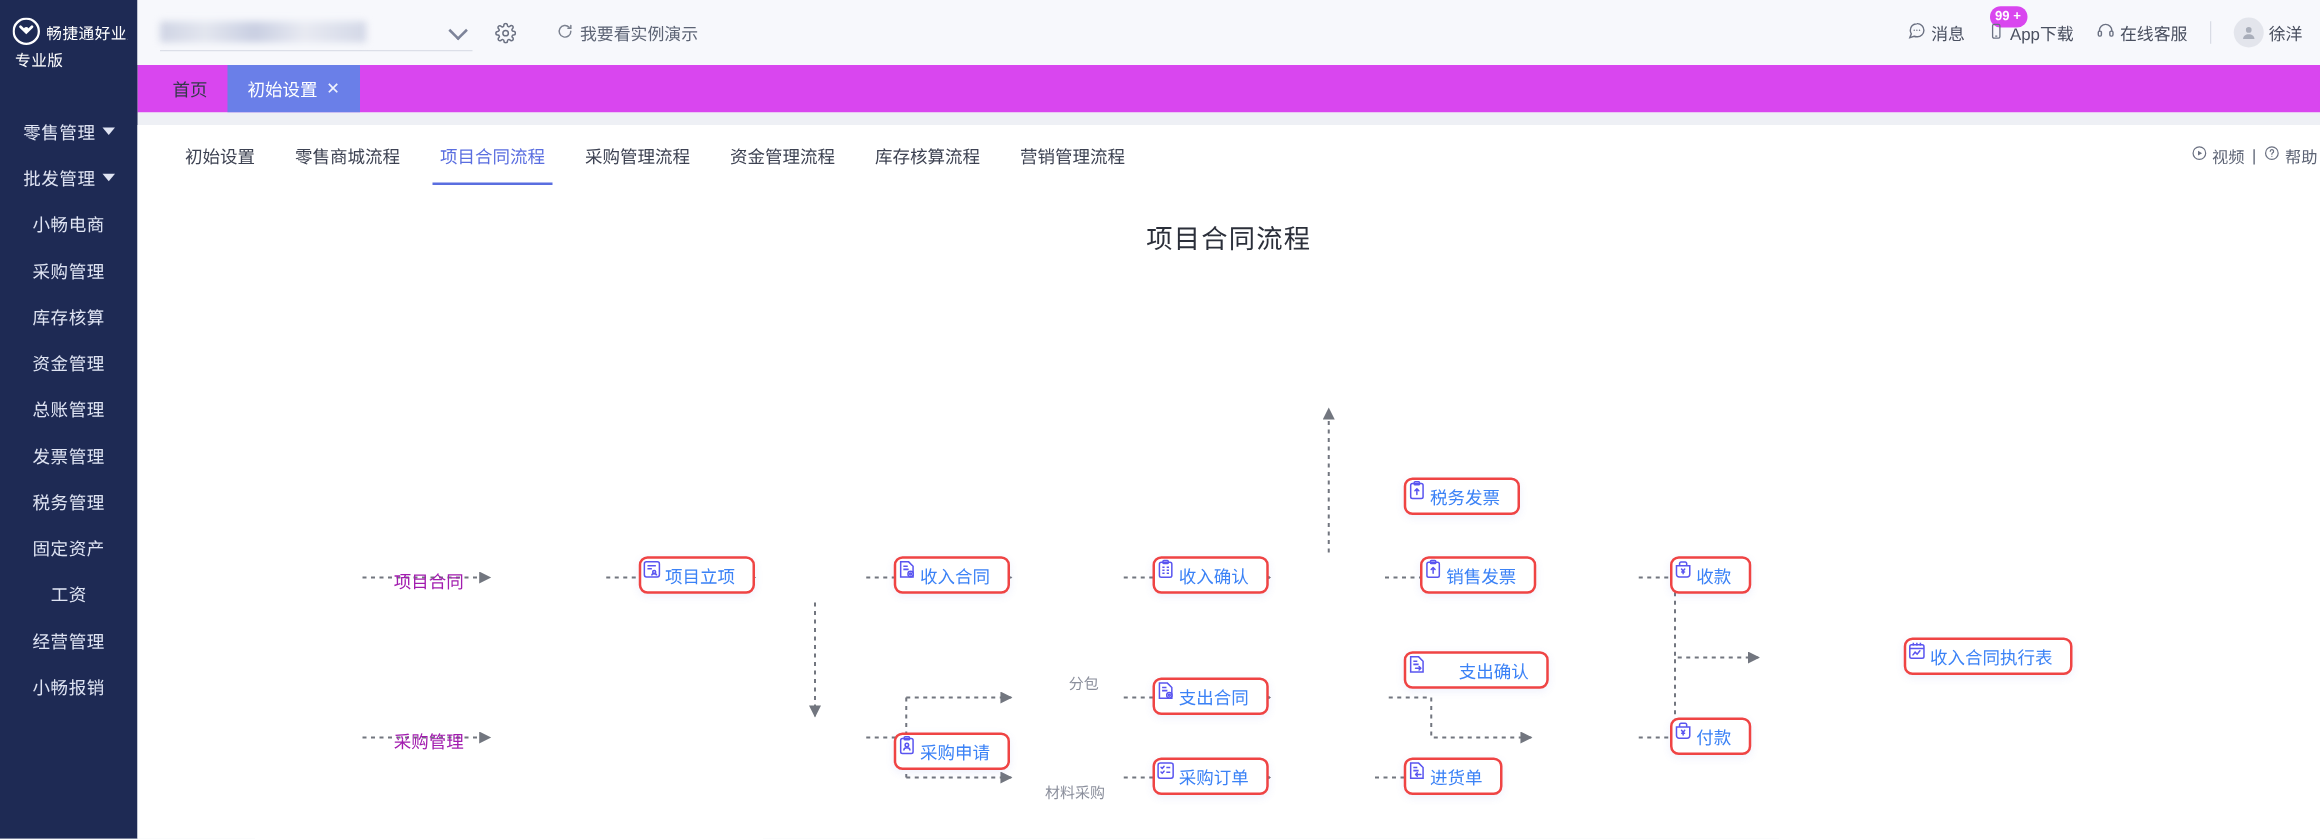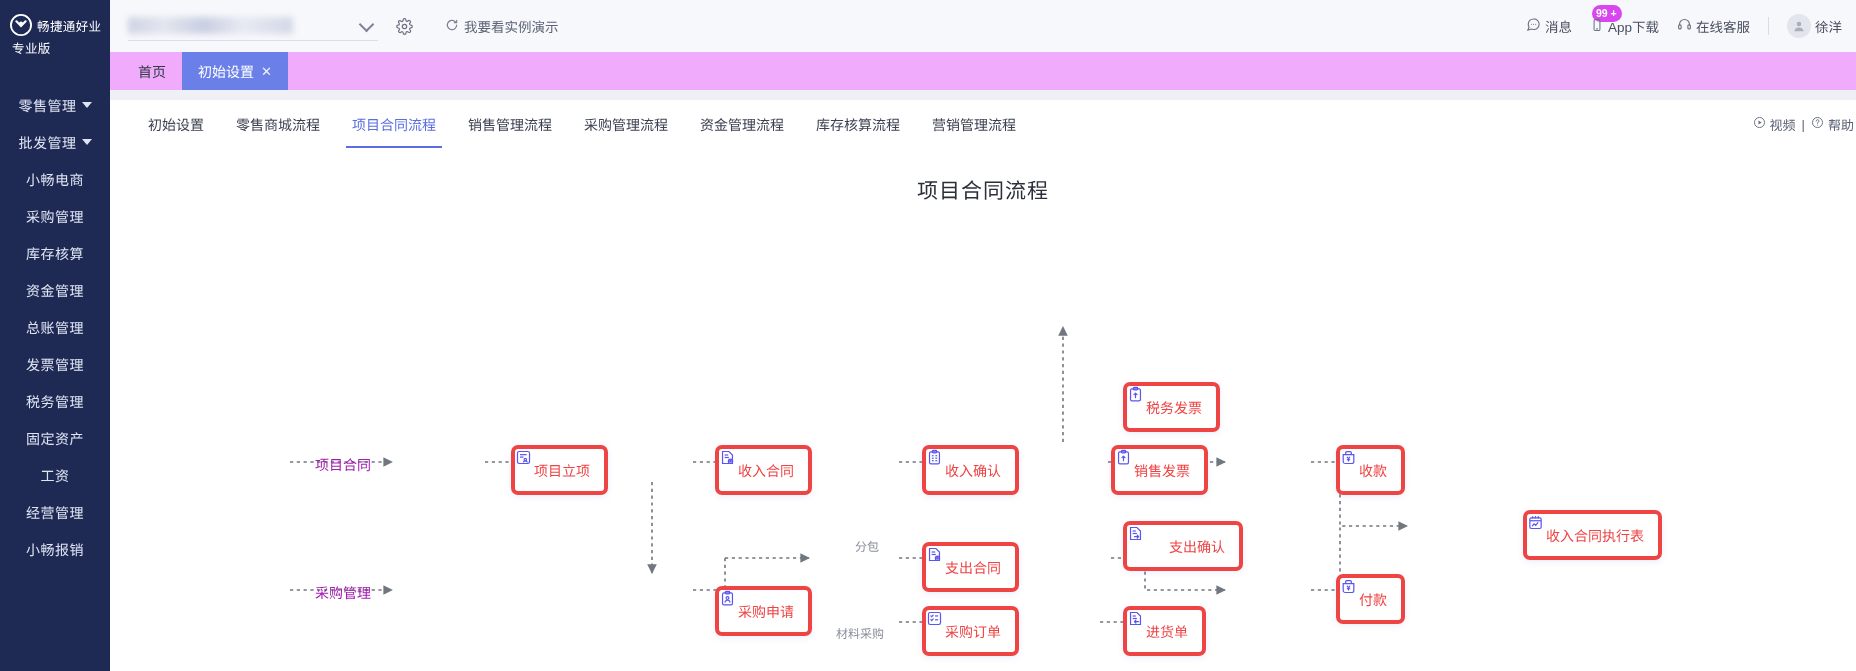--- a/index.html
+++ b/index.html
@@ -84,21 +84,21 @@
   }
   .divider-v { width: 1px; height: 18px; background: #d9dce5; }
   .avatar {
     width: 24px; height: 24px; border-radius: 50%; background: #e3e5ec;
     display: flex; align-items: center; justify-content: center;
   }
   .user-name { color: #4a5060; }
 
   
   .tabstrip {
-    height: 38px; background: #f0abfc; display: flex; align-items: stretch;
+    height: 38px; background: #d946ef; display: flex; align-items: stretch;
     padding-left: 12px;
   }
   .tab {
     display: flex; align-items: center; gap: 7px; padding: 0 16px;
     font-size: 14px; color: #333a48; cursor: pointer;
   }
   .tab.active { background: #6a7fe8; color: #fff; }
   .tab-close { font-size: 13px; opacity: .9; cursor: pointer; }
 
   .strip-gap { height: 10px; background: #eef0f5; }
@@ -131,25 +131,25 @@
   .diagram-title {
     text-align: center; font-size: 21px; color: #2b2f3a; margin-top: 26px;
     letter-spacing: 1px;
   }
 
   
   .diagram { position: absolute; inset: 0; }
   .diagram svg { position: absolute; left: 0; top: 0; }
 
   .node {
-    position: absolute; height: 50px; background: #fff;
-    border: 4px solid #ef4444; border-radius: 7px;
+    position: absolute; height: 30px; background: #fff;
+    border: 2px solid #ef4444; border-radius: 7px;
     box-shadow: 0 2px 7px rgba(90,110,224,.10);
     display: flex; align-items: center; gap: 8px; padding: 0 14px 0 11px;
-    font-size: 14px; color: #ef4444; cursor: pointer; white-space: nowrap;
+    font-size: 14px; color: #3b82f6; cursor: pointer; white-space: nowrap;
   }
   .node .ico { display: flex; flex: 0 0 auto; }
   .rowlabel {
     position: absolute; font-size: 14px; color: #a21caf; white-space: nowrap;
   }
   .edgelabel {
     position: absolute; font-size: 12px; color: #8b8f9c; white-space: nowrap;
   }
 </style>
 </head>
@@ -308,23 +308,20 @@
         <div class="subtab">
             <span>初始设置</span>
           </div>
         <div class="subtab">
             <span>零售商城流程</span>
           </div>
         <div class="subtab active">
             <span>项目合同流程</span>
           </div>
         <div class="subtab">
-            <span>销售管理流程</span>
-          </div>
-        <div class="subtab">
             <span>采购管理流程</span>
           </div>
         <div class="subtab">
             <span>资金管理流程</span>
           </div>
         <div class="subtab">
             <span>库存核算流程</span>
           </div>
         <div class="subtab">
             <span>营销管理流程</span>
@@ -451,21 +448,21 @@
               <line x1="8.3" y1="13" x2="10.8" y2="13"></line>
               <line x1="8.3" y1="16.5" x2="10.8" y2="16.5"></line>
               <line x1="13.2" y1="9.5" x2="15.8" y2="9.5"></line>
               <line x1="13.2" y1="13" x2="15.8" y2="13"></line>
               <line x1="13.2" y1="16.5" x2="15.8" y2="16.5"></line>
             </svg>
           </span>
           <span>收入确认</span>
         </div>
 
-        <div class="node" style="left:1001px; top:345px;justify-content:flex-end;">
+        <div class="node" style="left:1026px; top:345px;justify-content:flex-end;">
           <span class="ico">
             <svg width="17" height="17" viewBox="0 0 24 24" fill="none" stroke="#5a55f0" stroke-width="1.7">
               <rect x="5" y="4" width="14" height="17" rx="2"></rect>
               <rect x="9" y="2" width="6" height="3.4" rx="1"></rect>
               <path d="M12 16.5V10m0 0l-2.2 2.2M12 10l2.2 2.2" stroke-linecap="round"></path>
             </svg>
           </span>
           <span>销售发票</span>
         </div>
 

